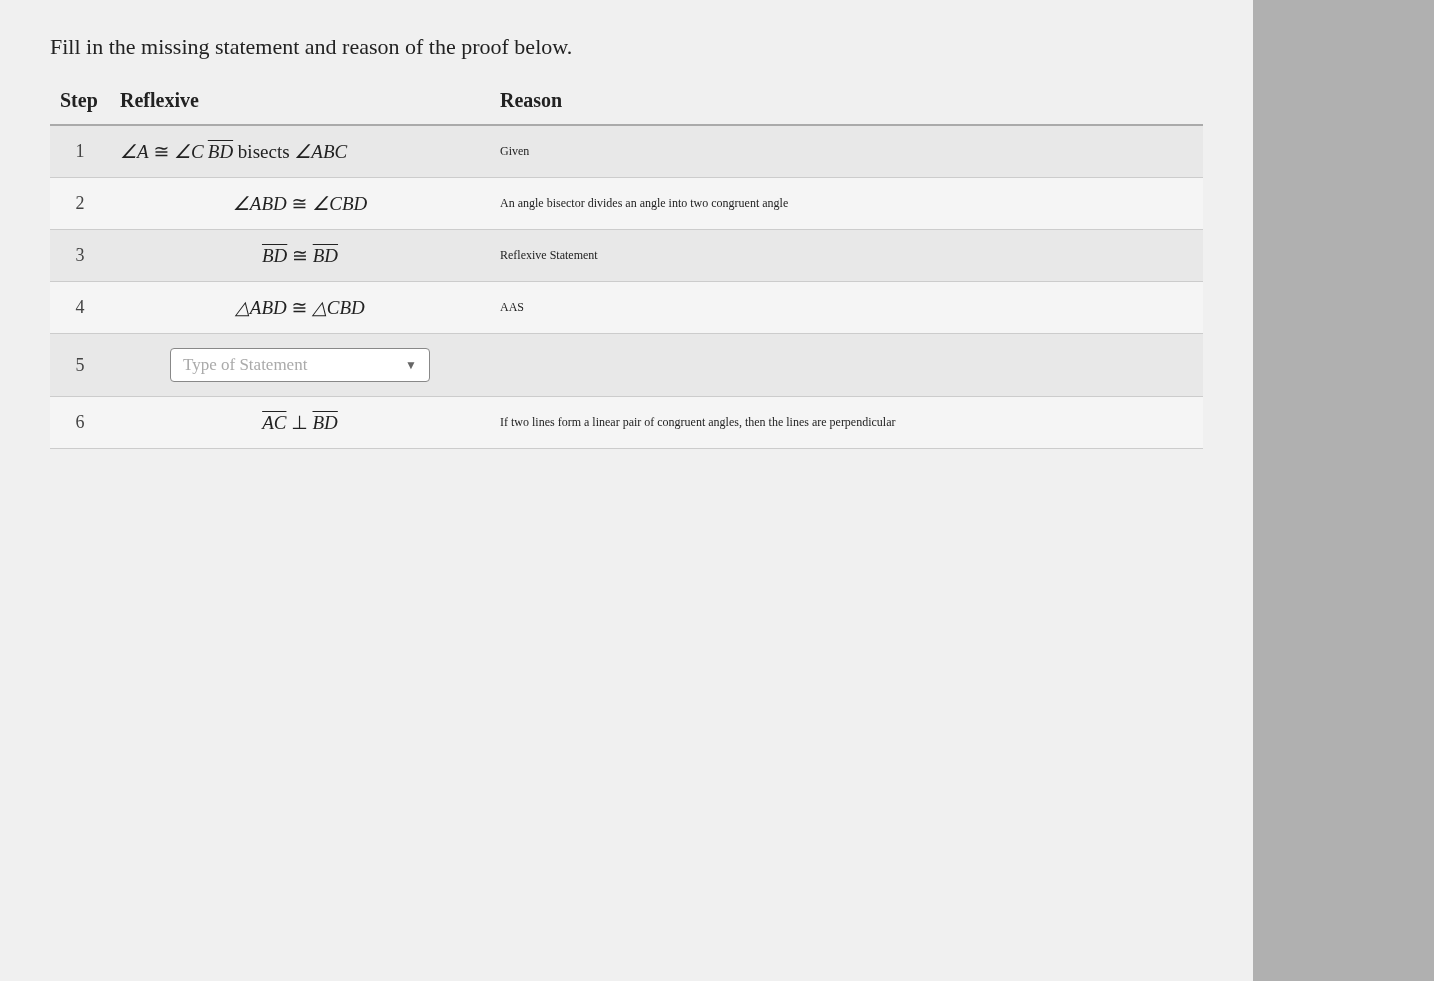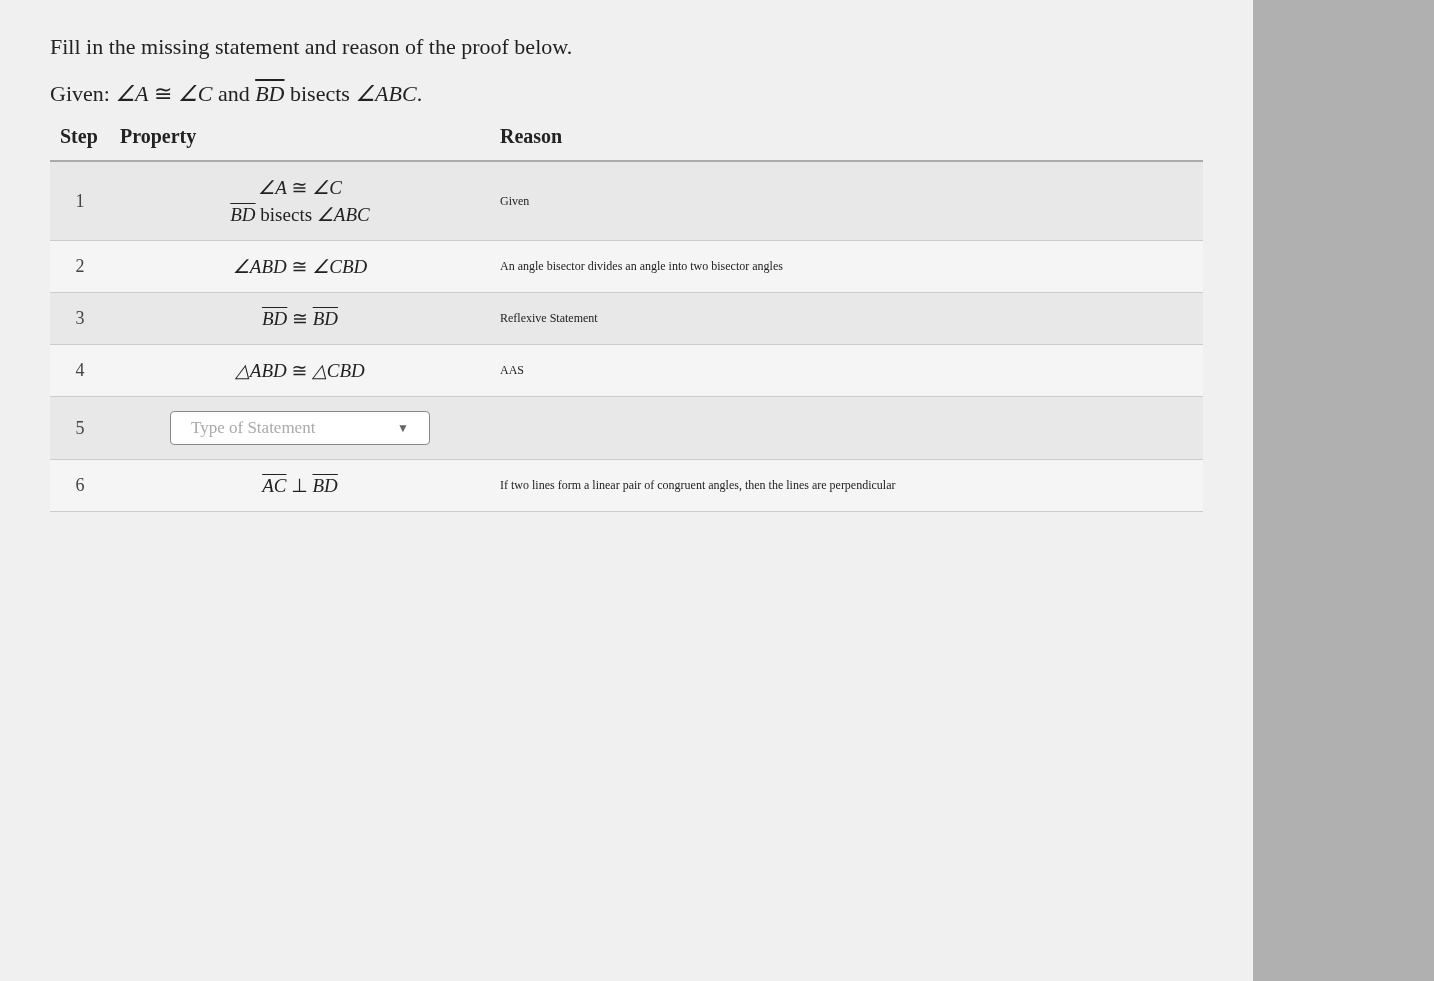--- a/index.html
+++ b/index.html
@@ -114,60 +114,57 @@
     .row-white {
       background: #f5f5f5;
     }
 
     .dropdown-container {
       display: inline-flex;
       align-items: center;
       border: 1.5px solid #888;
       border-radius: 4px;
       background: white;
-      padding: 6px 20px;
+      padding: 6px 12px;
       min-width: 260px;
       font-size: 17px;
       color: #aaa;
       position: relative;
     }
 
     .dropdown-arrow {
       margin-left: auto;
       font-size: 12px;
       color: #666;
     }
 
     .step1-statements {
       display: flex;
-      flex-direction: column;
+      flex-direction: row;
       align-items: center;
       gap: 4px;
       text-align: right;
     }
   </style>
 </head>
 <body>
 
 <div class="main-content">
 
   <p class="intro-text">
     <span>Fill in the missing statement and reason of the proof below.</span>
   </p>
 
-  <p class="given-text">
-    <span>Given: <span class="math-italic">∠A</span> ≅ <span class="math-italic">∠C</span> and <span class="overline math-italic">BD</span> bisects <span class="math-italic">∠ABC</span>.</span>
-  </p>
 
 
   <table class="proof-table">
     <thead>
       <tr>
         <th class="step-col">Step</th>
-        <th class="statement-col">Property</th>
+        <th class="statement-col">Reflexive</th>
         <th class="reason-col">Reason</th>
       </tr>
     </thead>
     <tbody>
 
       <tr class="row-shaded">
         <td class="step-num">1</td>
         <td class="statement-cell">
           <div class="step1-statements">
             <span><span class="math-italic">∠A</span> ≅ <span class="math-italic">∠C</span></span>
@@ -178,21 +175,21 @@
           <span>Given</span>
         </td>
       </tr>
 
       <tr class="row-white">
         <td class="step-num">2</td>
         <td class="statement-cell">
           <span><span class="math-italic">∠ABD</span> ≅ <span class="math-italic">∠CBD</span></span>
         </td>
         <td class="reason-cell">
-          <span>An angle bisector divides an angle into two bisector angles</span>
+          <span>An angle bisector divides an angle into two congruent angle</span>
         </td>
       </tr>
 
       <tr class="row-shaded">
         <td class="step-num">3</td>
         <td class="statement-cell">
           <span><span class="overline math-italic">BD</span> ≅ <span class="overline math-italic">BD</span></span>
         </td>
         <td class="reason-cell">
           <span>Reflexive Statement</span>

